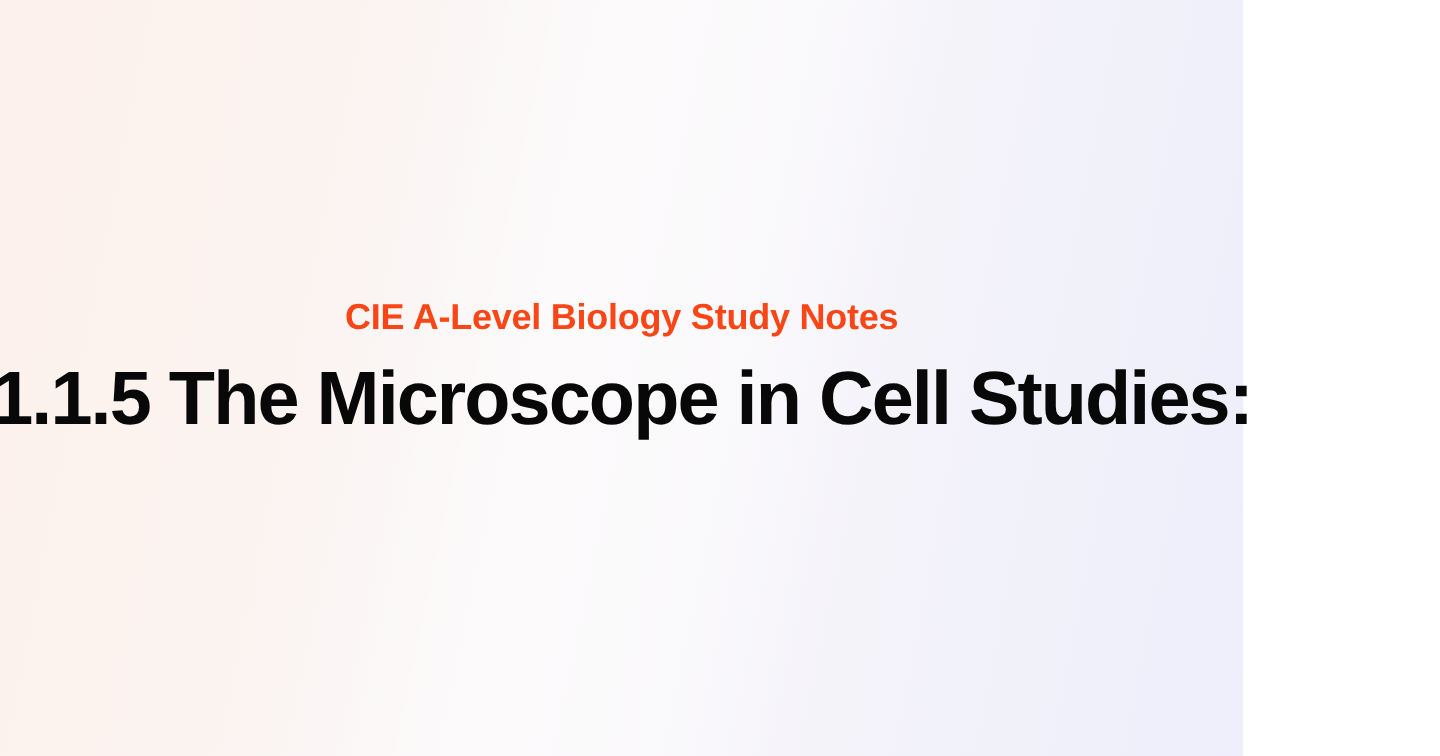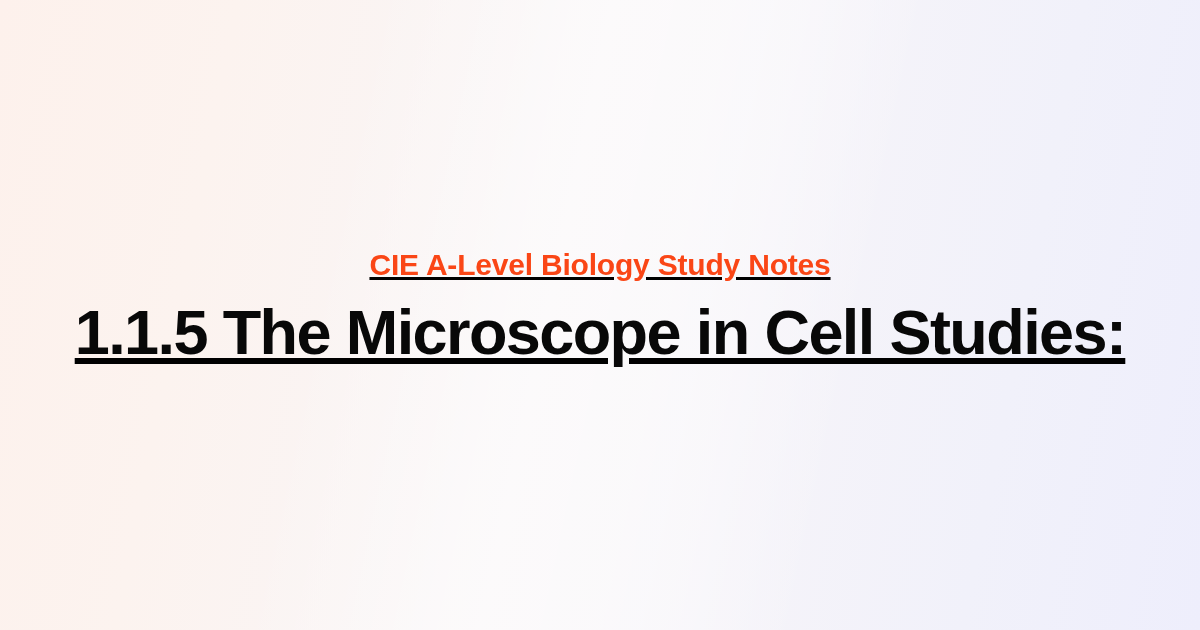--- a/index.html
+++ b/index.html
@@ -9,37 +9,36 @@
   body {
     width: 1200px;
     height: 630px;
     overflow: hidden;
     font-family: "Liberation Sans", sans-serif;
     background: #ffffff;
   }
 
   .card {
     position: relative;
-    width: 1200px;
+    width: 1036px;
     height: 630px;
     box-sizing: border-box;
     display: flex;
     flex-direction: column;
     align-items: center;
     justify-content: center;
     
     background:
       linear-gradient(101deg,
         #fdf1ec 0%,
         #fcf3ef 18%,
         #f9f5f6 42%,
         #f6f4f9 62%,
         #f1f1fa 82%,
         #eeeefc 100%);
-    text-decoration: underline;
   }
 
   
   .sheen {
     position: absolute;
     inset: 0;
     pointer-events: none;
     background:
       linear-gradient(102deg,
         rgba(255,255,255,0) 28%,

